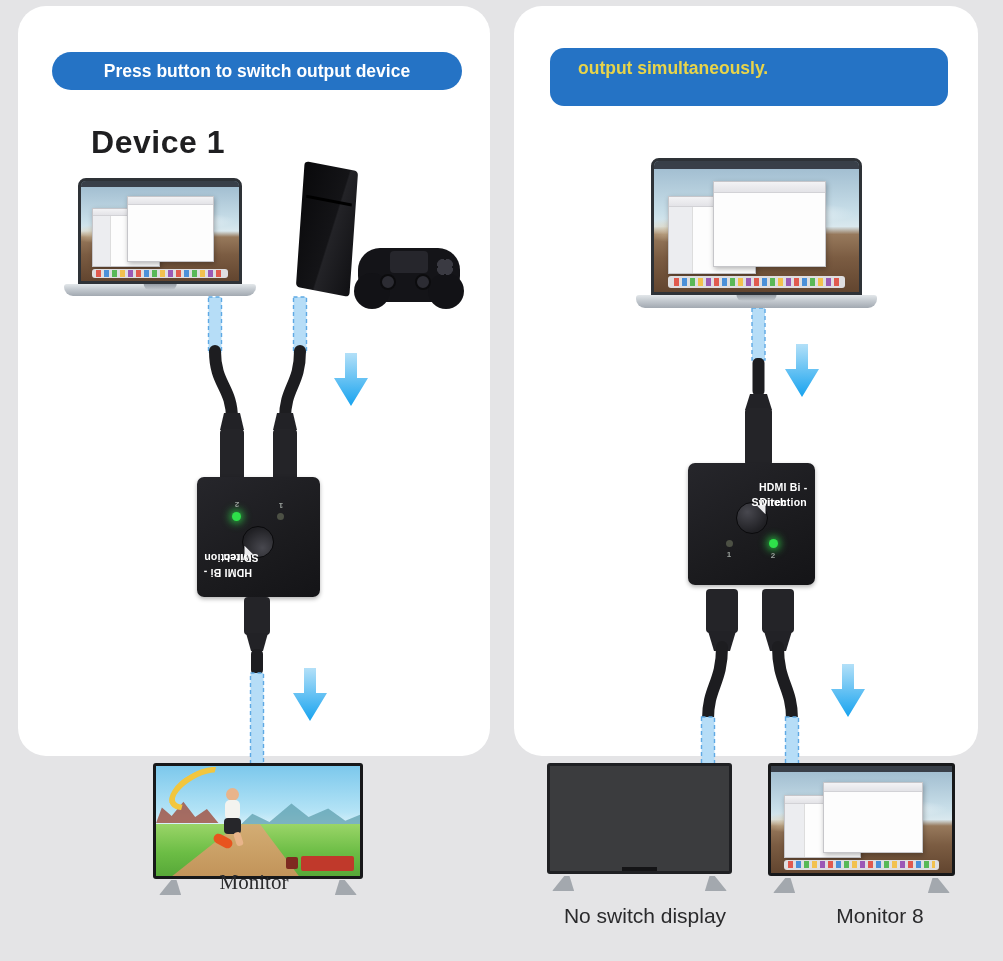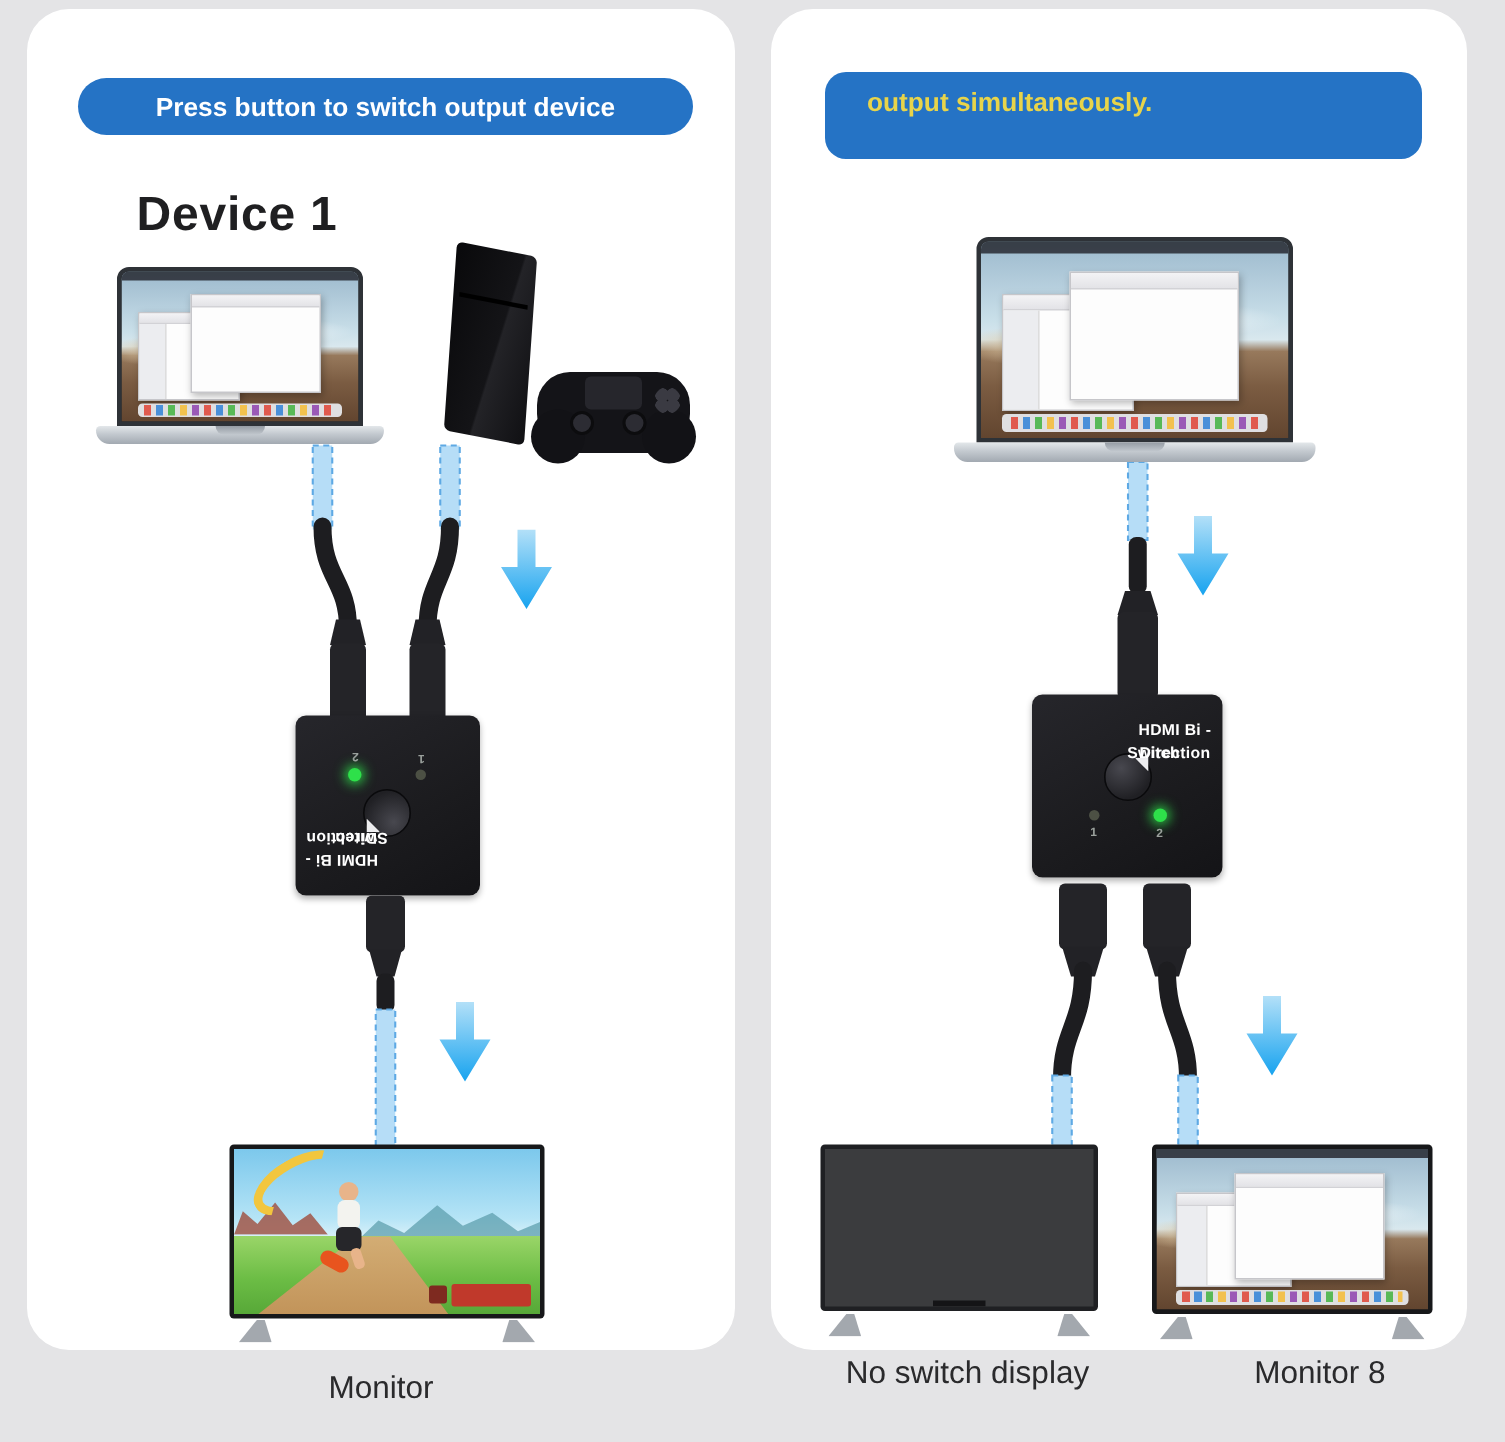--- a/index.html
+++ b/index.html
@@ -2,21 +2,21 @@
 <html><head>
 <meta charset="utf-8">
 <style>
   * { margin:0; padding:0; box-sizing:border-box; }
   html,body { width:1003px; height:961px; }
   body {
     background:#e4e4e6;
     font-family:"Liberation Sans","DejaVu Sans",sans-serif;
     position:relative; overflow:hidden;
   }
-  .card { position:absolute; top:6px; height:894px; background:#ffffff; border-radius:28px; }
+  .card { position:absolute; top:6px; height:750px; background:#ffffff; border-radius:28px; }
   #card-left  { left:18px;  width:472px; }
   #card-right { left:514px; width:464px; }
   .card * { position:absolute; }
 
   
   .banner { background:#2573c5; color:#fff; font-weight:bold; }
   .banner-left { left:34px; top:46px; width:410px; height:38px; border-radius:19px;
     display:flex; align-items:center; justify-content:center; font-size:17.5px; position:absolute; }
   .banner-right { left:36px; top:42px; width:398px; height:58px; border-radius:14px;
     padding:8px 10px 0 28px; font-size:17.5px; line-height:1.4; position:absolute; }
@@ -216,21 +216,21 @@
             <div class="c-leg"></div>
             <div class="c-shoe"></div>
         </div>
         <div class="g-hud"></div>
       </div>
     </div>
     <div class="tv-foot fl" style="left:8px;"></div>
     <div class="tv-foot fr" style="right:8px;"></div>
   </div>
 
-  <div class="cap-label" style="left:0; top:908px; width:472px;">Monitor</div>
+  <div class="cap-label" style="left:0; top:864px; width:472px;font-family:Liberation Serif, serif;">Monitor</div>
 </div>
 
 <div class="card" id="card-right">
 
   <div class="banner banner-right">
     <span>output simultaneously.</span>
   </div>
 
 
   <div class="laptop" style="left:122px; top:152px; width:241px; height:150px;">

